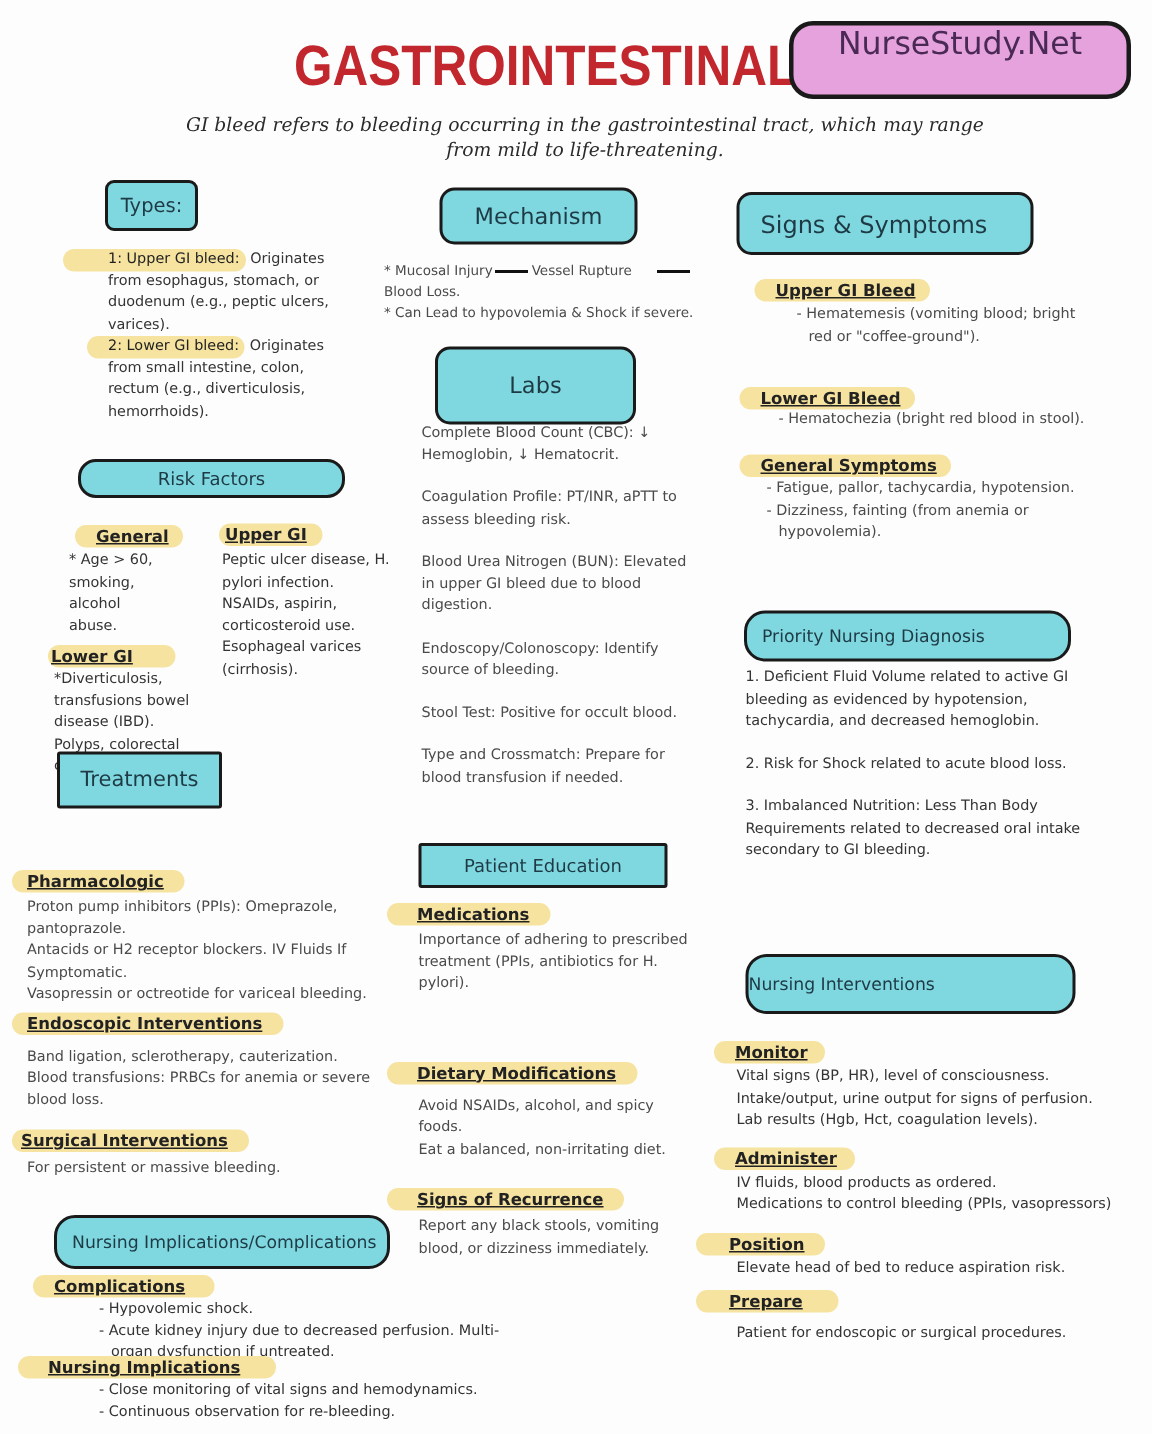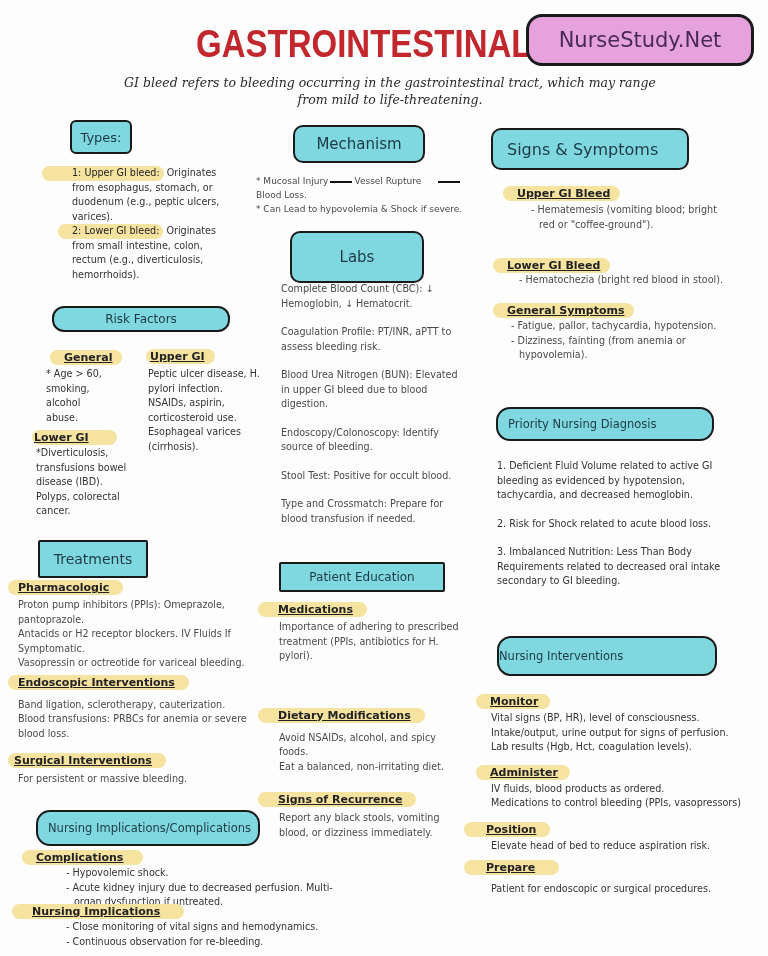--- a/index.html
+++ b/index.html
@@ -5,21 +5,21 @@
   * { box-sizing: border-box; margin: 0; padding: 0; }
   html, body { width: 768px; height: 956px; background: #fdfdfd; overflow: hidden; }
   body { position: relative; font-family: "DejaVu Sans", sans-serif; color: #3a3a3a; }
   .abs { position: absolute; }
   .title {
     left: 196px; top: 22px; font-family: "Liberation Sans", sans-serif; font-weight: bold;
     font-size: 33px; color: #c1272d; letter-spacing: 0px; transform: scaleY(1.15); transform-origin: top left;
   }
   .brand {
     left: 526px; top: 14px; width: 228px; height: 52px; background: #e5a2dc; border: 3px solid #1a1a1a;
-    border-radius: 16px; display: flex; align-items: center; justify-content: center;
+    border-radius: 16px; display: flex; align-items: flex-start; justify-content: center;
     font-size: 21px; color: #4a2a55; font-family: "DejaVu Sans", sans-serif;
   }
   .intro {
     left: 110px; top: 74px; width: 560px; text-align: center; font-size: 12.5px; line-height: 17px;
     color: #2a2a2a; font-family: "DejaVu Serif", serif; font-style: italic;
   }
   .box {
     background: #7fd7e0; border: 2.5px solid #1a1a1a; display: flex; align-items: center; justify-content: center;
     color: #1e3a44; font-family: "DejaVu Sans", sans-serif;
   }
@@ -54,21 +54,21 @@
 <div class="abs box" style="left:52px;top:306px;width:178px;height:26px;border-radius:12px;font-size:12px;">
   <span>Risk Factors</span>
 </div>
 <div class="abs" style="left:50px;top:346px;"><span class="hl">General</span></div>
 <div class="abs txt txt-dark" style="left:46px;top:367px;width:60px;">* Age &gt; 60, smoking, alcohol abuse.</div>
 <div class="abs" style="left:146px;top:345px;"><span class="hl" style="padding-left:4px;">Upper GI</span></div>
 <div class="abs txt txt-dark" style="left:148px;top:367px;width:112px;">Peptic ulcer disease, H. pylori infection. NSAIDs, aspirin, corticosteroid use. Esophageal varices (cirrhosis).</div>
 <div class="abs" style="left:32px;top:426px;"><span class="hl" style="padding-left:2px;padding-right:28px;">Lower GI</span></div>
 <div class="abs txt txt-dark" style="left:36px;top:446px;width:92px;">*Diverticulosis, transfusions bowel disease (IBD). Polyps, colorectal cancer.</div>
 
-<div class="abs box" style="left:38px;top:540px;width:110px;height:38px;border-radius:2px;font-size:14px;">
+<div class="abs box" style="left:38px;top:501px;width:110px;height:38px;border-radius:2px;font-size:14px;">
   <span>Treatments</span>
 </div>
 <div class="abs" style="left:8px;top:576px;width:255px;">
   <div>
     <span class="hl" style="padding-left:10px;padding-right:14px;">Pharmacologic</span>
     <div class="txt" style="padding-left:10px;margin-top:3px;">
       <div>Proton pump inhibitors (PPIs): Omeprazole, pantoprazole.</div>
       <div>Antacids or H2 receptor blockers. IV Fluids If Symptomatic.</div>
       <div>Vasopressin or octreotide for variceal bleeding.</div>
     </div>
@@ -171,21 +171,21 @@
   <span class="hl">General Symptoms</span>
   <ul class="dash txt" style="padding-left:16px;margin-top:1px;">
     <li>Fatigue, pallor, tachycardia, hypotension.</li>
     <li>Dizziness, fainting (from anemia or hypovolemia).</li>
   </ul>
 </div>
 
 <div class="abs box" style="left:496px;top:407px;width:218px;height:34px;border-radius:14px;font-size:11.5px;justify-content:flex-start;padding-left:10px;">
   <span>Priority Nursing Diagnosis</span>
 </div>
-<div class="abs txt txt-dark" style="left:497px;top:459px;width:250px;">
+<div class="abs txt txt-dark" style="left:497px;top:445px;width:250px;">
   <div style="margin-bottom:14px;">1. Deficient Fluid Volume related to active GI bleeding as evidenced by hypotension, tachycardia, and decreased hemoglobin.</div>
   <div style="margin-bottom:14px;">2. Risk for Shock related to acute blood loss.</div>
   <div>3. Imbalanced Nutrition: Less Than Body Requirements related to decreased oral intake secondary to GI bleeding.</div>
 </div>
 
 <div class="abs box" style="left:497px;top:636px;width:220px;height:40px;border-radius:14px;font-size:11.5px;justify-content:flex-start;">
   <span>Nursing Interventions</span>
 </div>
 <div class="abs" style="left:476px;top:690px;width:292px;">
   <div>

